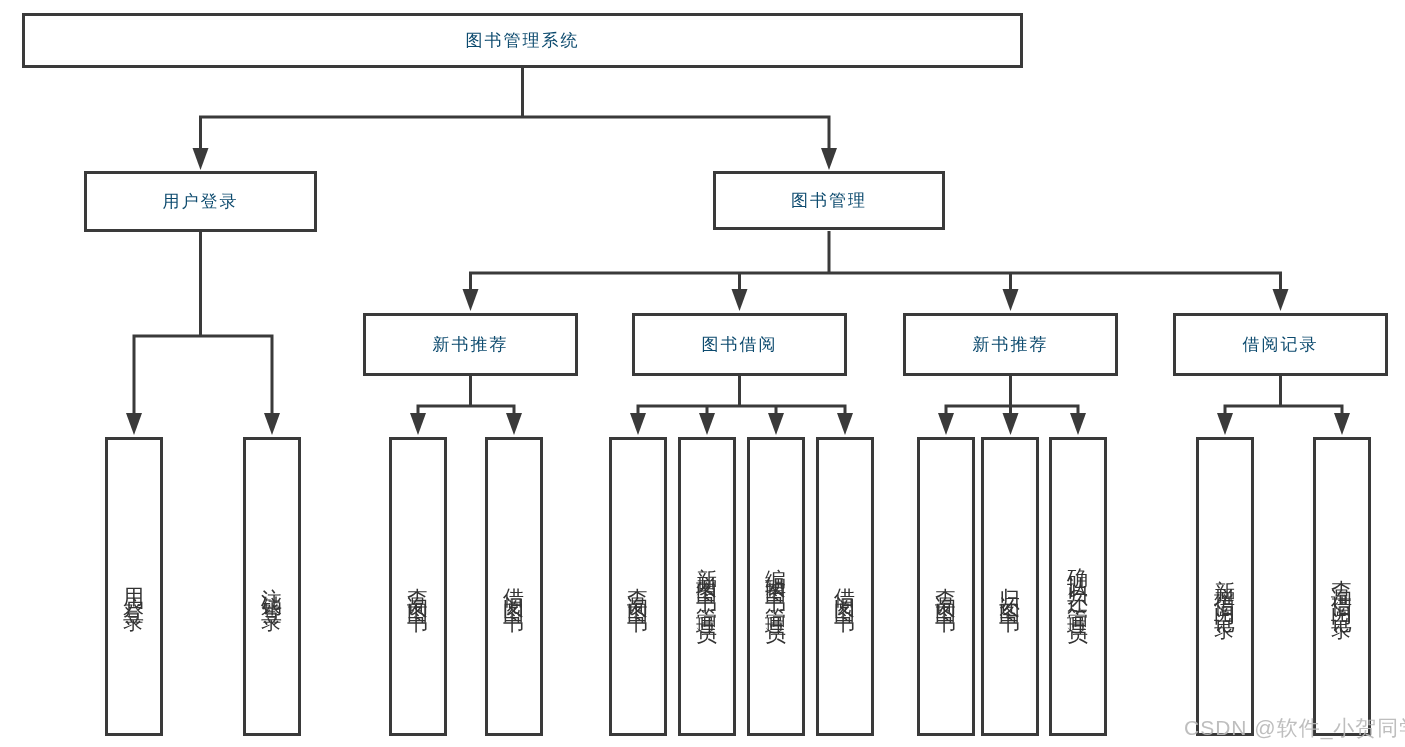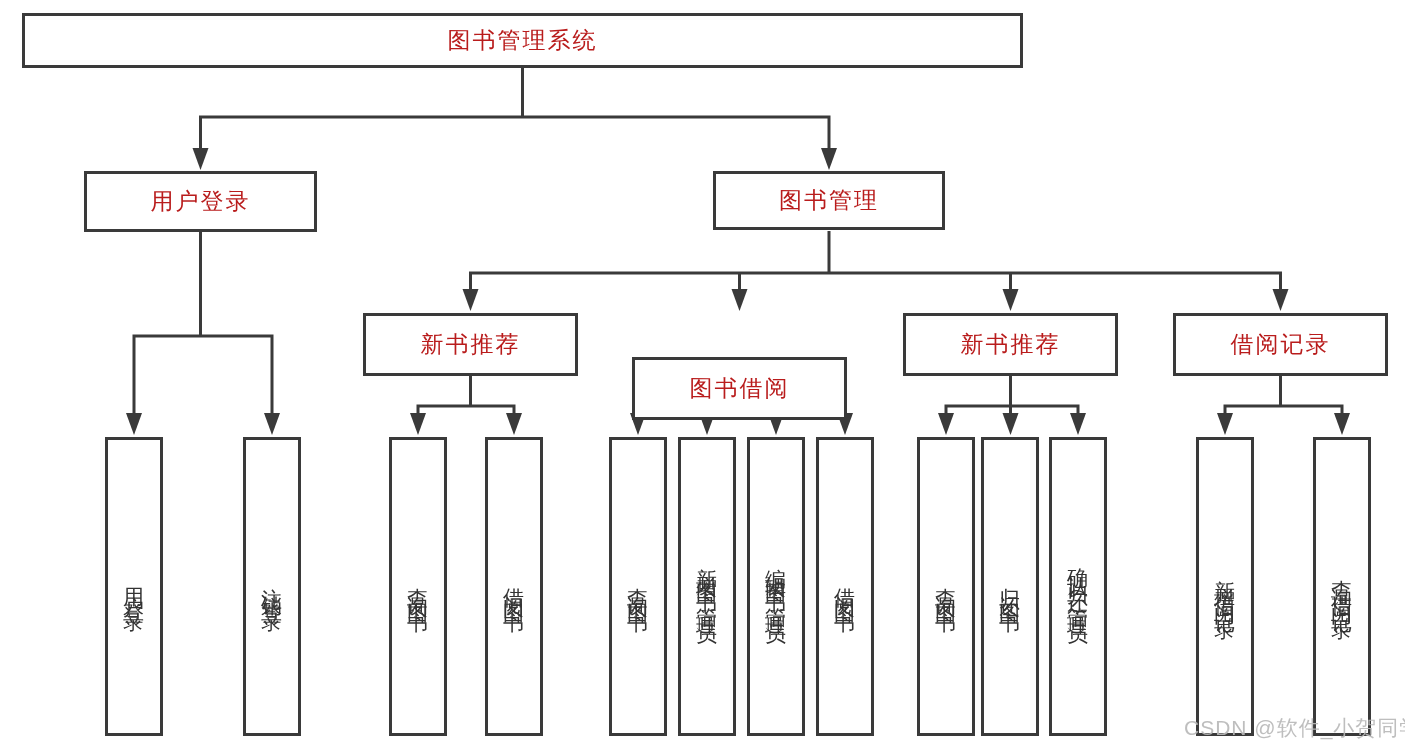--- a/index.html
+++ b/index.html
@@ -20,23 +20,23 @@
   .hnode {
     position: absolute;
     box-sizing: border-box;
     border: 3px solid #3a3a3a;
     background: #ffffff;
     display: flex;
     align-items: center;
     justify-content: center;
   }
   .hnode span {
-    font-size: 23px;
+    font-size: 17px;
     letter-spacing: 2px;
-    color: #b91c1c;
+    color: #0c4a6e;
     white-space: nowrap;
   }
   .vnode {
     position: absolute;
     box-sizing: border-box;
     top: 437px;
     width: 58px;
     height: 299px;
     border: 3px solid #3a3a3a;
     background: #ffffff;
@@ -118,21 +118,21 @@
   <div class="hnode" style="left:84px; top:171px; width:233px; height:61px;">
     <span>用户登录</span>
   </div>
   <div class="hnode" style="left:713px; top:171px; width:232px; height:59px;">
     <span>图书管理</span>
   </div>
 
   <div class="hnode" style="left:363px; top:313px; width:215px; height:63px;text-align:right;">
     <span>新书推荐</span>
   </div>
-  <div class="hnode" style="left:632px; top:313px; width:215px; height:63px;margin-top:44px;">
+  <div class="hnode" style="left:632px; top:313px; width:215px; height:63px;">
     <span>图书借阅</span>
   </div>
   <div class="hnode" style="left:903px; top:313px; width:215px; height:63px;">
     <span>新书推荐</span>
   </div>
   <div class="hnode" style="left:1173px; top:313px; width:215px; height:63px;">
     <span>借阅记录</span>
   </div>
 
   <div class="vnode" style="left:105px;">

